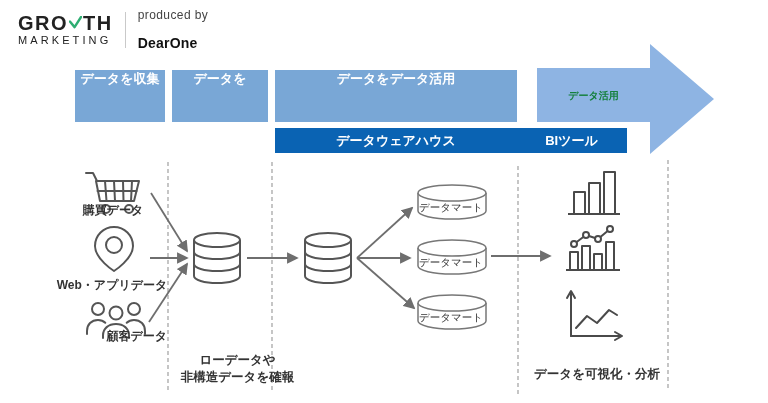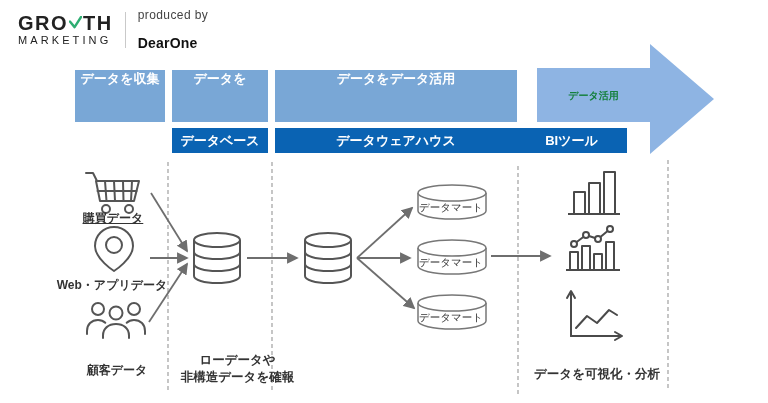--- a/index.html
+++ b/index.html
@@ -173,27 +173,26 @@
   </div>
   <div class="abs stage-box" style="left:172px;top:70px;width:96px;height:52px;">
     <span>データを</span>
   </div>
   <div class="abs stage-box" style="left:275px;top:70px;width:242px;height:52px;">
     <span>データを</span>
     <span>データ活用</span>
   </div>
   <div class="abs arrow-label" style="left:537px;top:70px;width:113px;height:52px;">データ活用</div>
 
-  <div class="abs tool-box" style="left:172px;top:128px;width:96px;">データベース</div>
   <div class="abs tool-box" style="left:275px;top:128px;width:242px;">データウェアハウス</div>
   <div class="abs tool-box" style="left:516px;top:128px;width:111px;">BIツール</div>
 
-  <div class="abs src-label" style="left:63px;top:210px;width:100px;text-decoration:underline;">購買データ</div>
+  <div class="abs src-label" style="left:63px;top:202px;width:100px;">購買データ</div>
   <div class="abs src-label" style="left:52px;top:277px;width:120px;">Web・アプリデータ</div>
-  <div class="abs src-label" style="left:67px;top:362px;width:100px;">顧客データ</div>
+  <div class="abs src-label" style="left:67px;top:328px;width:100px;text-align:right;">顧客データ</div>
 
   <div class="abs dm-label" style="left:419px;top:201px;width:66px;">データマート</div>
   <div class="abs dm-label" style="left:419px;top:256px;width:66px;">データマート</div>
   <div class="abs dm-label" style="left:419px;top:311px;width:66px;">データマート</div>
 
   <div class="abs note" style="left:160px;top:352px;width:155px;">
     <div>ローデータや</div>
     <div>非構造データを確報</div>
   </div>
   <div class="abs note" style="left:517px;top:366px;width:160px;">データを可視化・分析</div>

